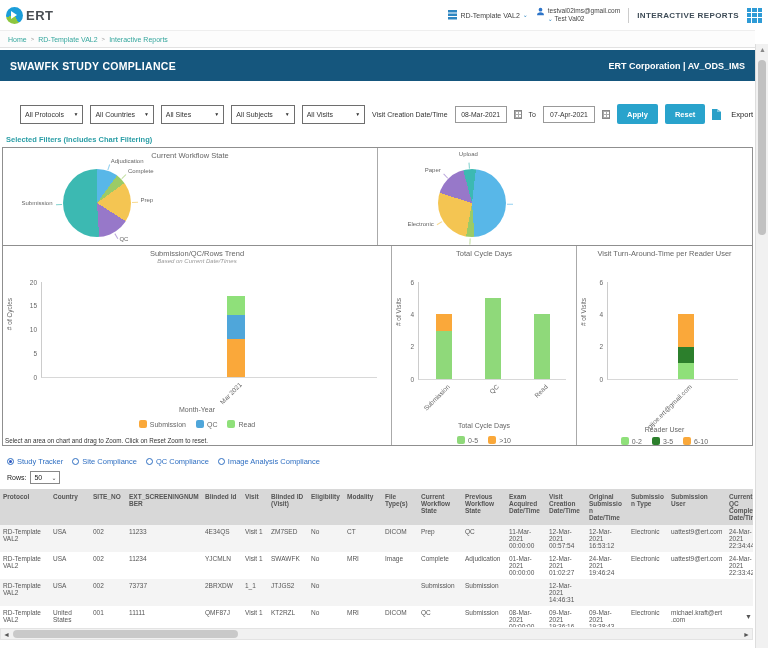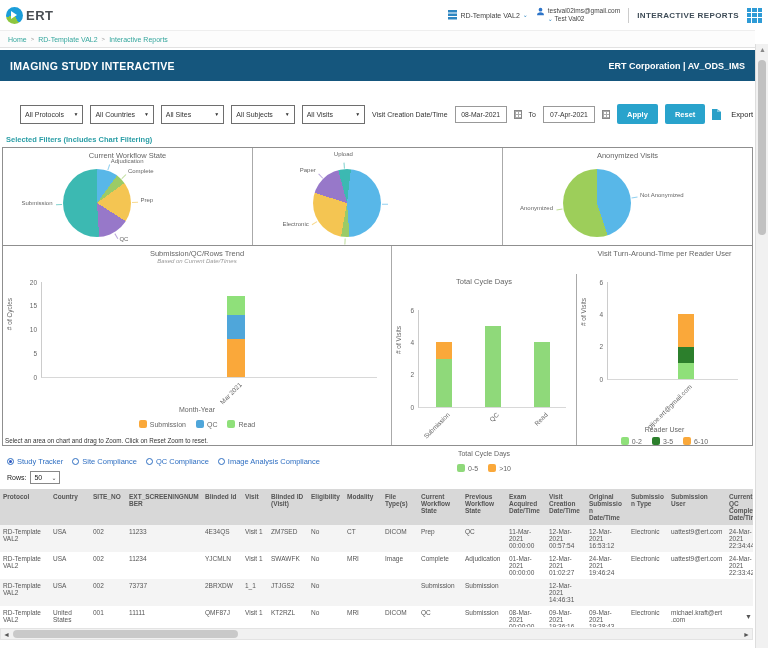--- a/index.html
+++ b/index.html
@@ -54,21 +54,21 @@
   .pie-panel:last-child{border-right:none;}
   .chart-title{text-align:center;font-size:7.5px;color:#666;padding-top:3px;white-space:nowrap;overflow:hidden;}
   .pie-wrap{position:absolute;left:0;right:0;top:12px;bottom:0;}
   .pie{position:absolute;border-radius:50%;}
   .ptick{position:absolute;width:6px;height:1px;transform-origin:0 50%;opacity:.65;}
   .plabel{position:absolute;font-size:6px;color:#666;white-space:nowrap;}
   .mids{position:absolute;top:246px;left:2px;width:751px;height:200px;display:flex;
         border:1px solid #8f8f8f;border-top:none;box-sizing:border-box;background:#fff;}
   .bar-panel{position:relative;border-right:1px solid #aaa;background:#fff;}
   .bp-left{width:388px;}
-  .bp-mid{width:184px;margin-top:28px;}
+  .bp-mid{width:184px;}
   .bp-right{flex:1;border-right:none;}
   .chart-sub{text-align:center;font-size:6px;color:#999;font-style:italic;}
   .plotbox{position:absolute;border-left:1px solid #ccc;border-bottom:1px solid #d8d8d8;}
   .bp-left .plotbox{left:38px;right:14px;top:36px;height:95px;}
   .bp-mid .plotbox{left:26px;right:10px;top:36px;height:97px;}
   .bp-right .plotbox{left:30px;right:14px;top:36px;height:97px;}
   .barseg{position:absolute;}
   .ytick{position:absolute;font-size:6.5px;color:#666;text-align:right;}
   .xtick{position:absolute;font-size:6.5px;color:#666;white-space:nowrap;
          transform:translateX(-100%) rotate(-45deg);transform-origin:100% 0;}
@@ -162,21 +162,21 @@
 
 <div class="crumb">
   <a href="#">Home</a>
   <span class="sep">&gt;</span>
   <a href="#">RD-Template VAL2</a>
   <span class="sep">&gt;</span>
   <a href="#">Interactive Reports</a>
 </div>
 
 <div class="titlebar">
-  <span class="tb-title">IMAGING STUDY INTERACTIVE</span>
+  <span class="tb-title">SWAWFK STUDY COMPLIANCE</span>
   <span class="tb-right">ERT Corporation | AV_ODS_IMS</span>
 </div>
 
 <div class="filters">
   <div class="fsel">
       <span>All Protocols</span>
       <span class="caret">▼</span>
     </div>
   <div class="fsel">
       <span>All Countries</span>
@@ -235,30 +235,20 @@
         <div class="pie" style="width: 68px; height: 68px; left: 59.5px; top: 8.5px; background: conic-gradient(from -15deg, rgb(60, 185, 178) 0deg, rgb(60, 185, 178) 21.6deg, rgb(88, 183, 232) 21.6deg, rgb(88, 183, 232) 190.8deg, rgb(155, 203, 102) 190.8deg, rgb(155, 203, 102) 205.2deg, rgb(244, 197, 82) 205.2deg, rgb(244, 197, 82) 302.4deg, rgb(151, 120, 201) 302.4deg, rgb(151, 120, 201) 360deg);"></div>
         <div class="ptick" style="left: 93.5px; top: 42.5px; transform: rotate(-94.2deg) translateX(35px); background: rgb(60, 185, 178);"></div>
         <span class="plabel" style="left: 55.3508px; width: 70px; text-align: center; top: -9.38452px;">Upload</span>
         <div class="ptick" style="left: 93.5px; top: 42.5px; transform: rotate(1.2deg) translateX(35px); background: rgb(88, 183, 232);"></div>
         <div class="ptick" style="left: 93.5px; top: 42.5px; transform: rotate(93deg) translateX(35px); background: rgb(155, 203, 102);"></div>
         <span class="plabel" style="left: 56.2496px; width: 70px; text-align: center; top: 87.4411px;">Dicom Upload</span>
         <div class="ptick" style="left: 93.5px; top: 42.5px; transform: rotate(148.8deg) translateX(35px); background: rgb(244, 197, 82);"></div>
         <span class="plabel" style="left: 0px; width: 55.7193px; text-align: right; top: 60.7752px;">Electronic</span>
         <div class="ptick" style="left: 93.5px; top: 42.5px; transform: rotate(226.2deg) translateX(35px); background: rgb(151, 120, 201);"></div>
         <span class="plabel" style="left: 0px; width: 62.7378px; text-align: right; top: 7.46431px;">Paper</span>
-      </div>
-  </div>
-  <div class="pie-panel">
-    <div class="chart-title">Anonymized Visits</div>
-    <div class="pie-wrap">
-        <div class="pie" style="width: 68px; height: 68px; left: 59.5px; top: 8.5px; background: conic-gradient(rgb(88, 183, 232) 0deg, rgb(88, 183, 232) 162deg, rgb(157, 206, 90) 162deg, rgb(157, 206, 90) 360deg);"></div>
-        <div class="ptick" style="left: 93.5px; top: 42.5px; transform: rotate(-9deg) translateX(35px); background: rgb(88, 183, 232);"></div>
-        <span class="plabel" style="left: 136.971px; top: 31.7733px;">Not Anonymized</span>
-        <div class="ptick" style="left: 93.5px; top: 42.5px; transform: rotate(171deg) translateX(35px); background: rgb(157, 206, 90);"></div>
-        <span class="plabel" style="left: 0px; width: 50.0294px; text-align: right; top: 45.2267px;">Anonymized</span>
       </div>
   </div>
 </div>
 
 <div class="mids">
   <div class="bar-panel bp-left">
     <div class="chart-title">Submission/QC/Rows Trend</div>
     <div class="chart-sub">Based on Current Date/Times</div>
     <div class="bar-ylabel"># of Cycles</div>
     <div class="plotbox">

